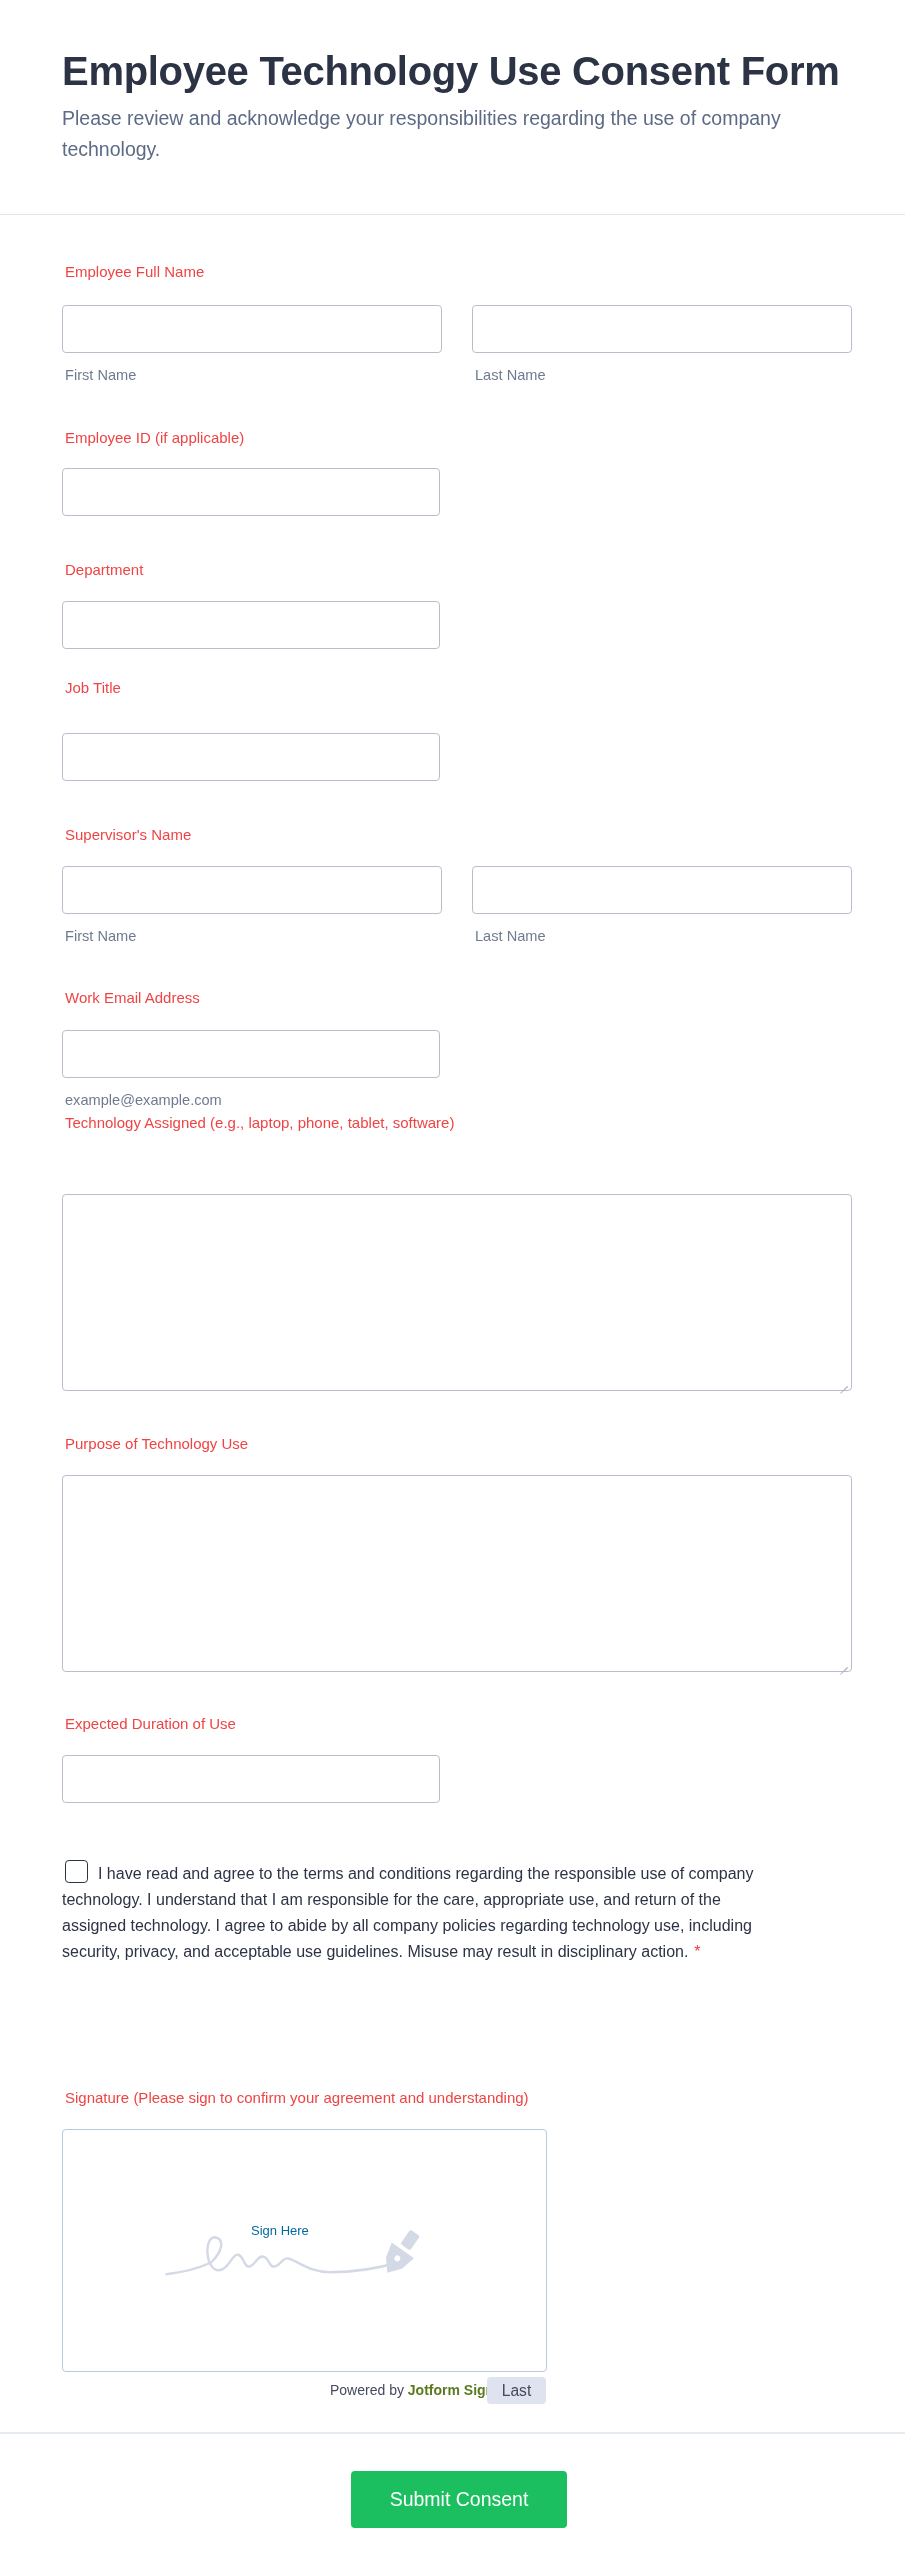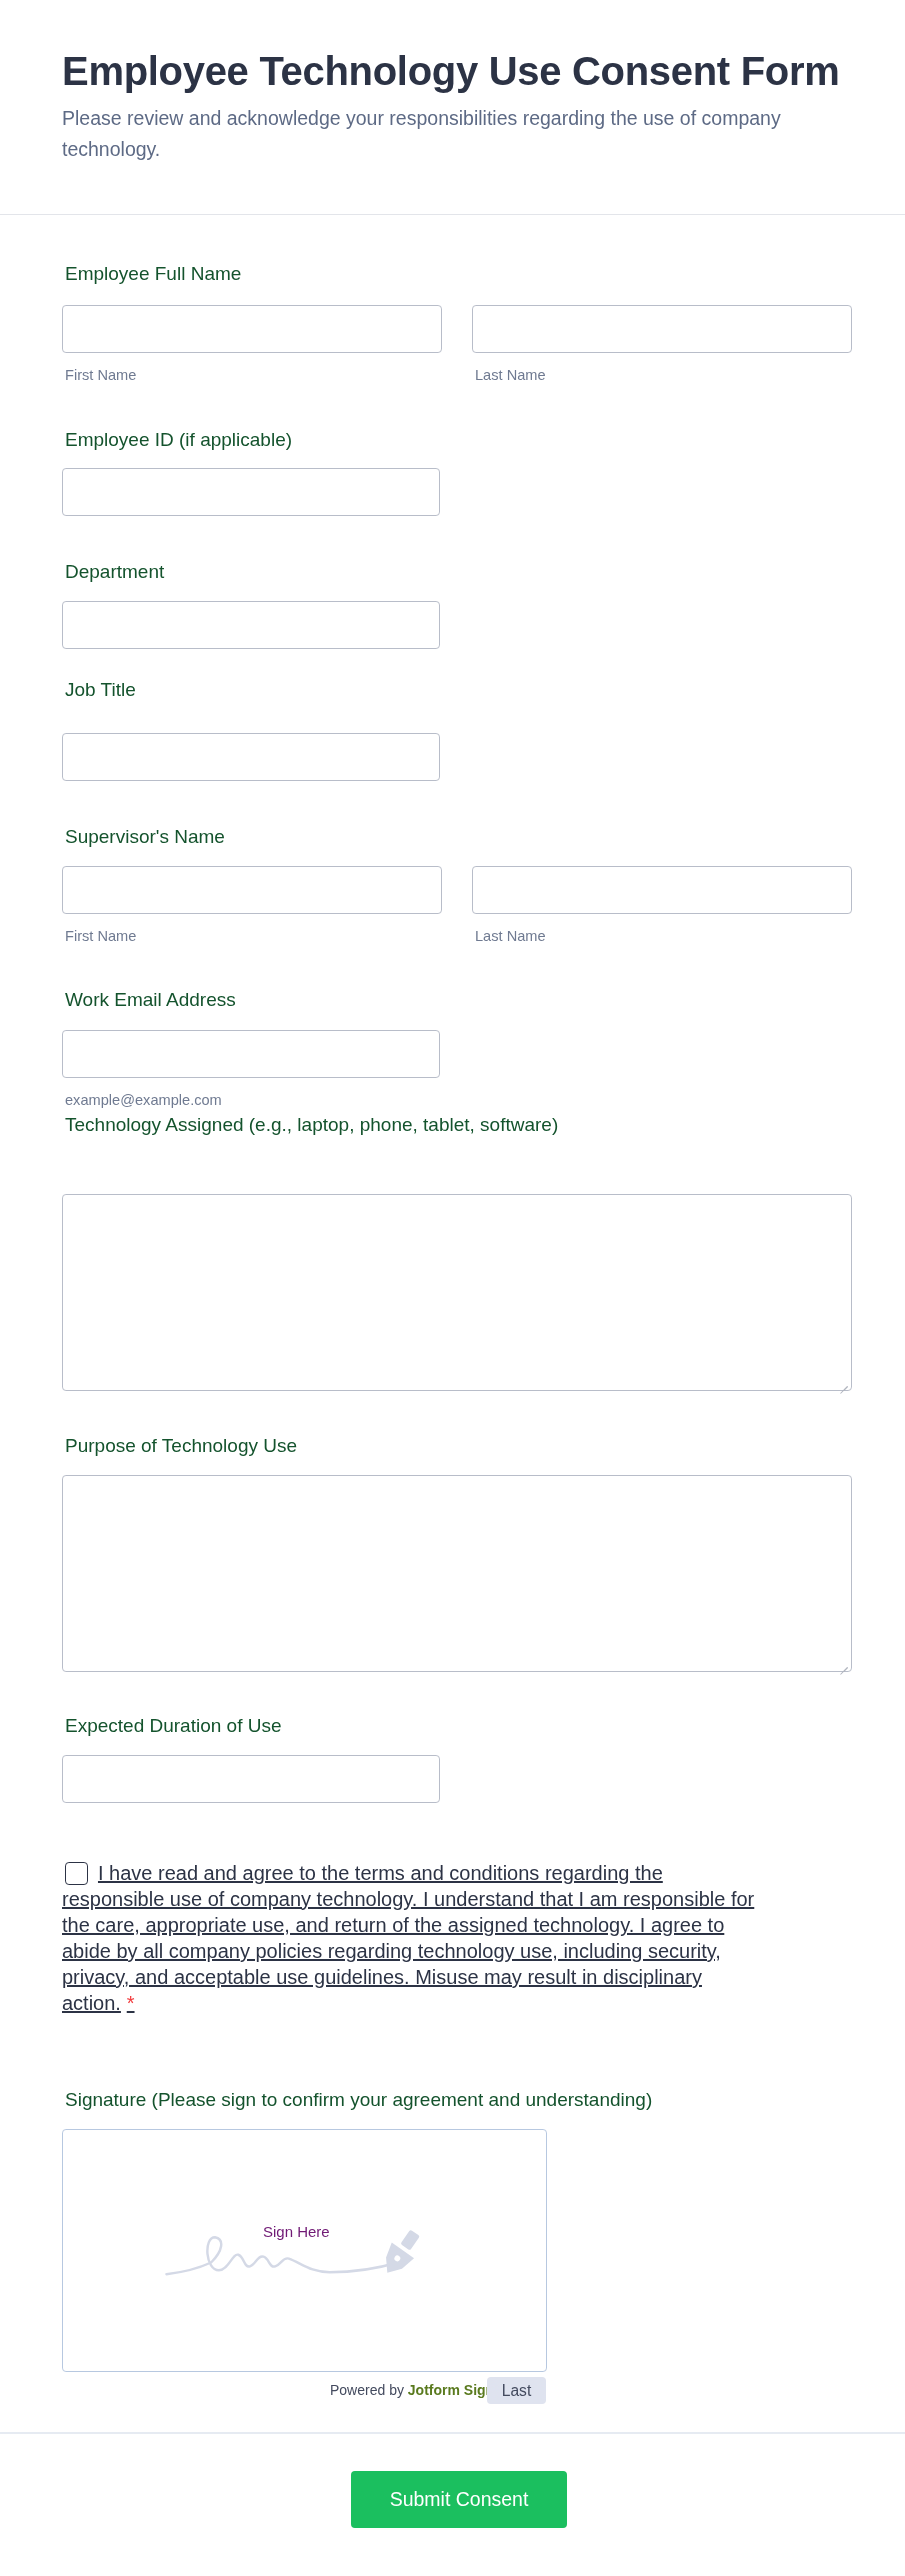--- a/index.html
+++ b/index.html
@@ -3,35 +3,35 @@
 <meta charset="utf-8">
 <style>
   * { box-sizing: border-box; margin: 0; padding: 0; }
   html, body { width: 906px; background: #ffffff; }
   body { font-family: "Liberation Sans", "DejaVu Sans", sans-serif; color: #2c3345; position: relative; height: 2576px; overflow: hidden; }
 
   .header { position: absolute; left: 0; top: 0; width: 906px; height: 215px; border-bottom: 1.9px solid #e3e5ea; }
   .title { position: absolute; left: 62px; top: 49px; font-size: 40px; font-weight: bold; color: #2c3345; letter-spacing: -0.3px; }
   .subtitle { position: absolute; left: 62px; top: 103px; width: 779px; font-size: 19.5px; line-height: 31px; color: #5d6a85; }
 
-  .label { position: absolute; left: 65px; font-size: 19px; color: #14532d; }
+  .label { position: absolute; left: 65px; font-size: 15px; color: #ef4444; }
   .sublabel { position: absolute; font-size: 14.6px; color: #6f7a91; }
   .input { position: absolute; height: 48px; border: 1px solid #b8bdc9; border-radius: 3.9px; background: #fff; }
   .textarea { position: absolute; left: 62px; width: 790px; height: 197px; border: 1px solid #b8bdc9; border-radius: 3.9px; background: #fff; }
   .resize { position: absolute; right: 2.9px; bottom: 2.9px; width: 7.8px; height: 7.8px; }
   .resize::before, .resize::after { content: ""; position: absolute; height: 1px; background: #b0b4be; transform: rotate(-45deg); transform-origin: right bottom; right: 0; bottom: 0; }
   .resize::before { width: 9.7px; }
   .resize::after { width: 4.9px; }
 
-  .consent { position: absolute; left: 62px; top: 1860px; width: 701px; font-size: 20px; line-height: 26px; color: #2c3345; text-decoration: underline; }
+  .consent { position: absolute; left: 62px; top: 1860px; width: 701px; font-size: 16px; line-height: 26px; color: #2c3345; }
   .checkbox { display: inline-block; width: 23.4px; height: 23.4px; border: 1.9px solid #2c3345; border-radius: 3.9px; vertical-align: -4.9px; margin-right: 9.7px; margin-left: 2.9px; background: #fff; }
   .req { color: #f23a3c; margin-left: 5.8px; }
 
   .sigbox { position: absolute; left: 62px; top: 2129px; width: 485px; height: 243px; border: 1.5px solid #b7c8e0; border-radius: 3.9px; background: #fff; }
-  .sighint { position: absolute; left: 200px; top: 93px; font-size: 15px; color: #701a75; }
+  .sighint { position: absolute; left: 188px; top: 93px; font-size: 13px; color: #0369a1; }
   .sigart { position: absolute; left: 101px; top: 82px; }
   .powered { position: absolute; left: 330px; top: 2382px; font-size: 14px; color: #434a5e; }
   .powered b { color: #5a7a1e; }
   .clear-btn { position: absolute; left: 487px; top: 2377px; width: 59px; height: 27px; border-radius: 3.9px; background: #dfe3ef; color: #434a5e; font-size: 15.6px; text-align: center; line-height: 27px; border: none; font-family: "Liberation Sans", sans-serif; }
 
   .divider { position: absolute; left: 0; top: 2432px; width: 906px; height: 1.9px; background: #e6ebf2; }
   .submit { position: absolute; left: 351px; top: 2471px; width: 216px; height: 57px; border-radius: 3.9px; background: #1bbf5f; color: #ffffff; font-size: 19.5px; text-align: center; line-height: 57px; border: none; font-family: "Liberation Sans", sans-serif; }
   .edge { position: absolute; right: 0; top: 0; width: 1px; height: 2576px; background: #eeeff2; }
 </style>
 </head>

